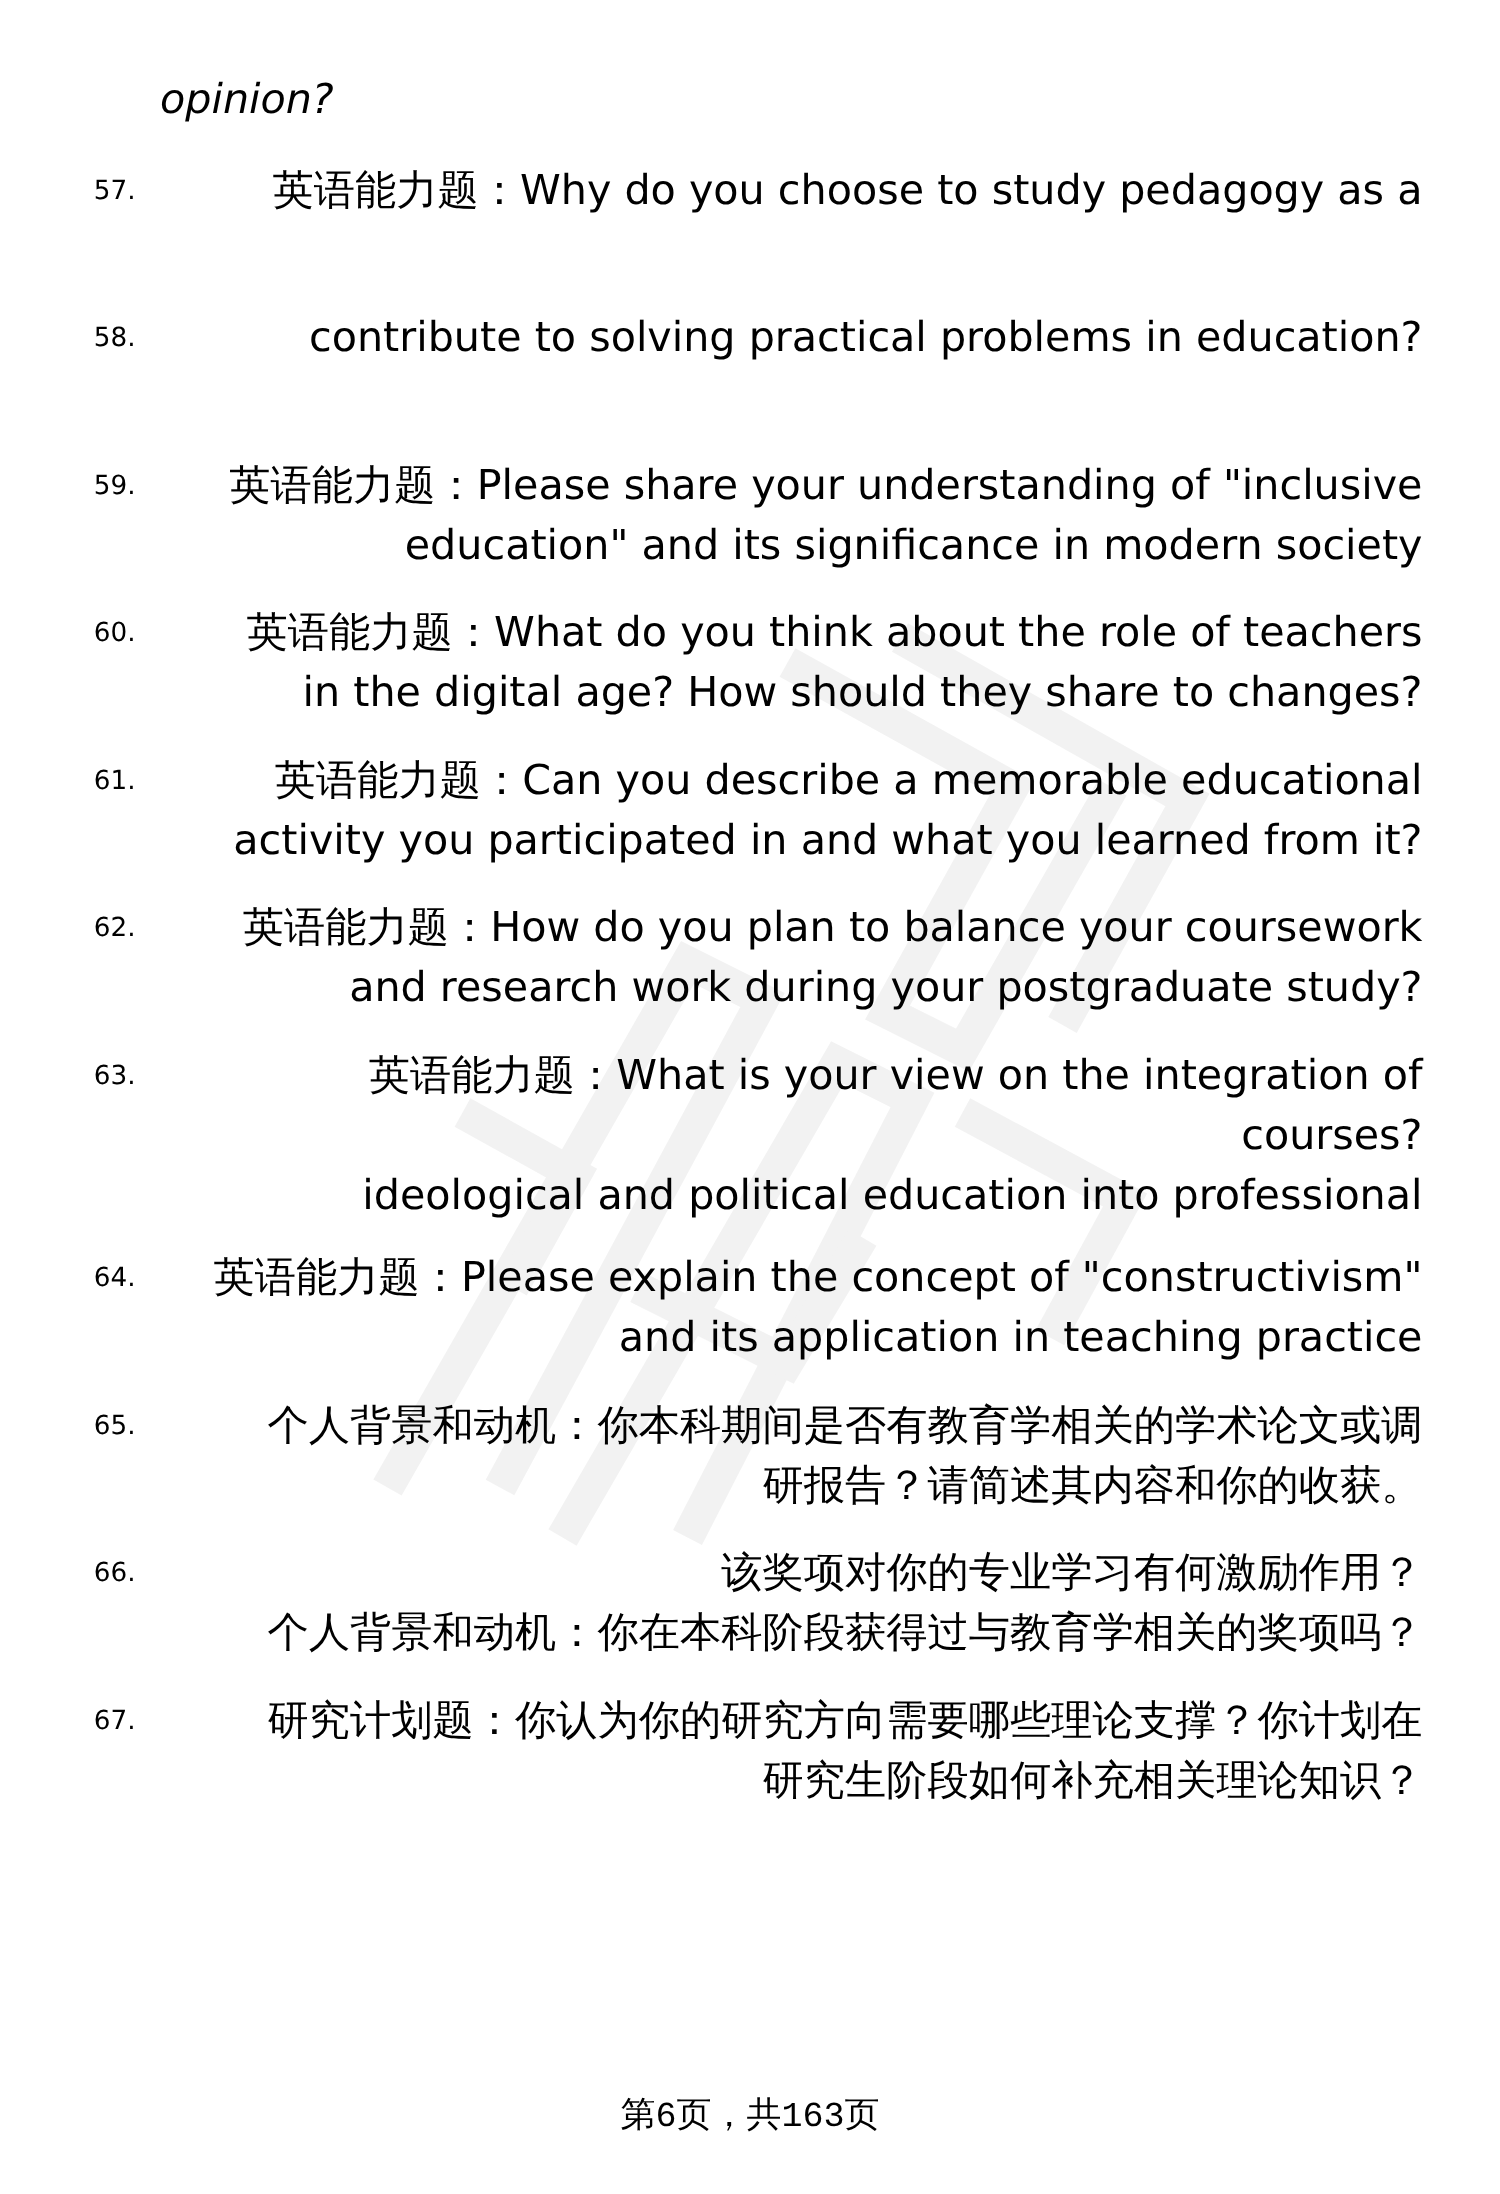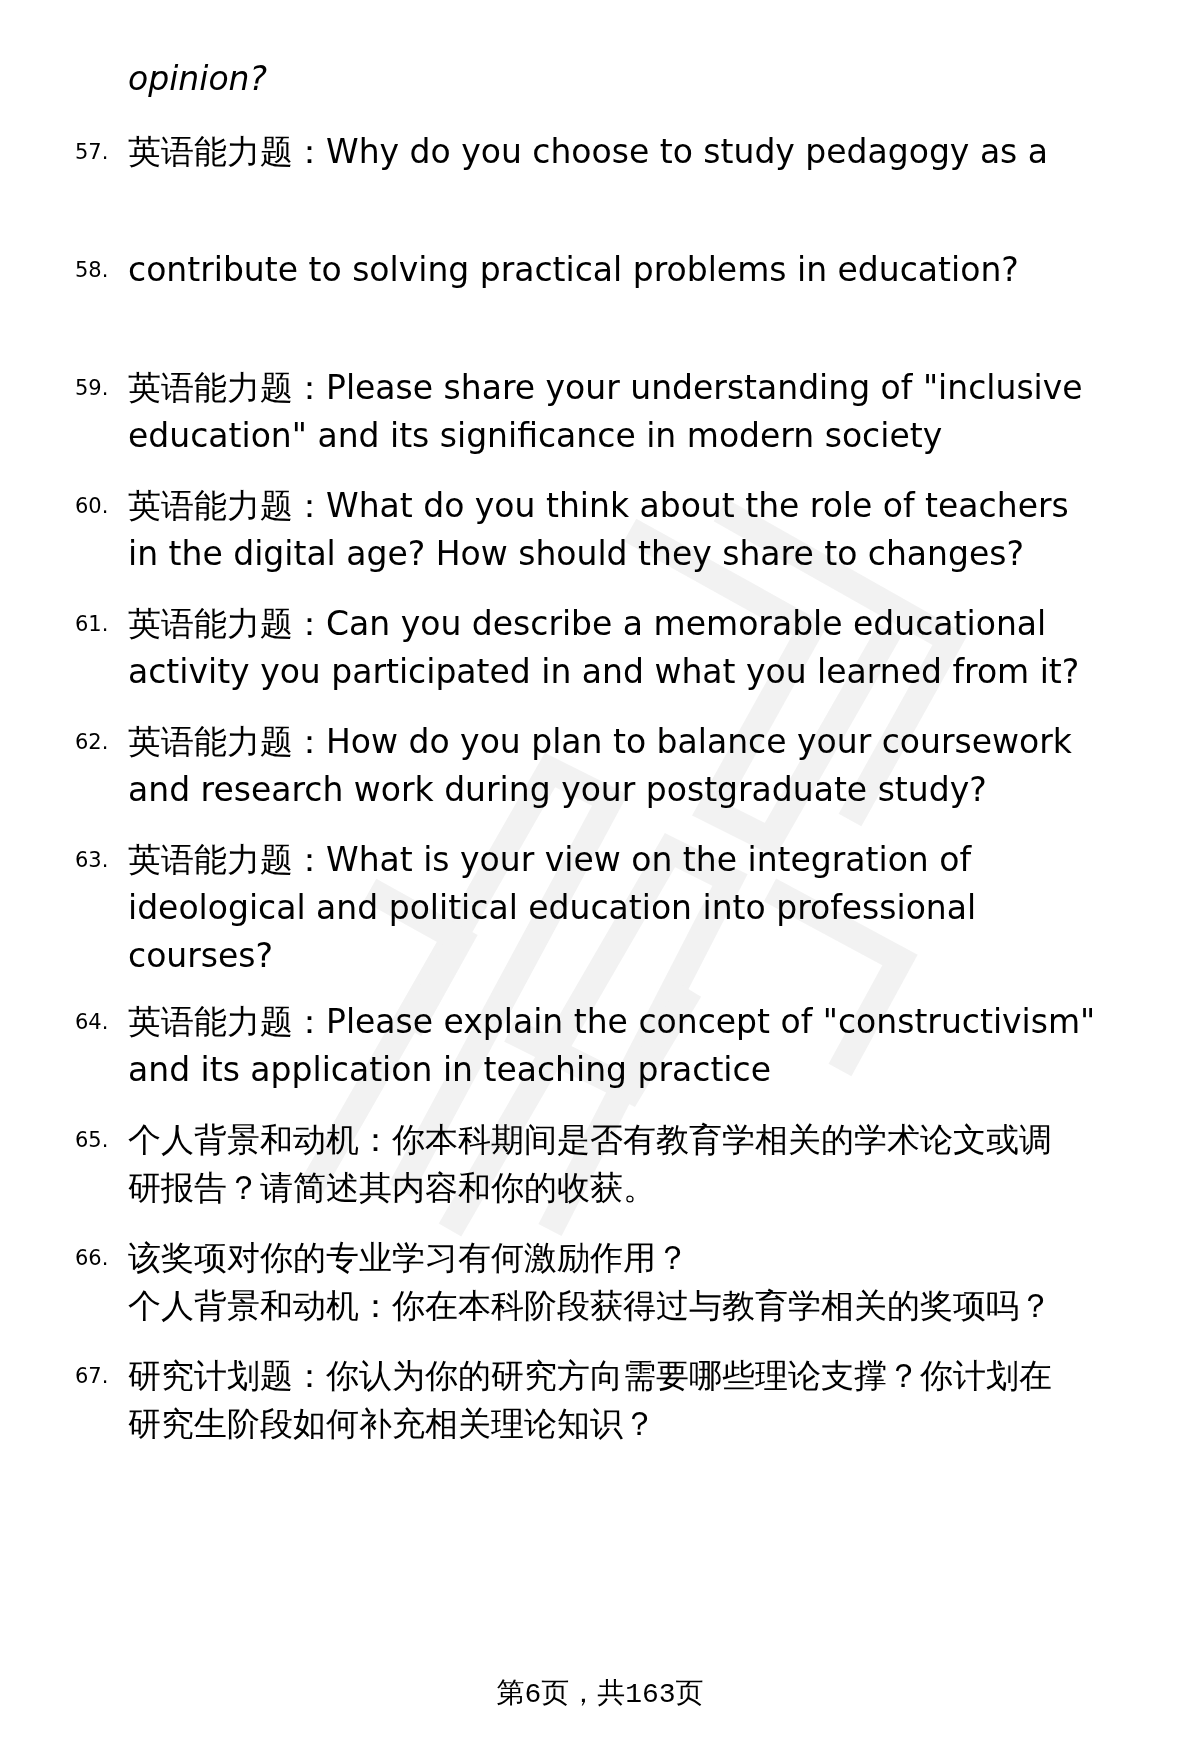--- a/index.html
+++ b/index.html
@@ -57,20 +57,21 @@
       position: absolute;
       left: 128px;
       top: 0;
       width: 1010px;
       font-size: 33px;
       line-height: 48px;
     }
     .qline {
       display: block;
       white-space: nowrap;
+      text-align: right;
     }
     .footer {
       position: absolute;
       left: 0;
       width: 1200px;
       top: 1675px;
       text-align: center;
       font-size: 28px;
       line-height: 40px;
       font-family: Liberation Mono, monospace;
@@ -138,22 +139,22 @@
     <div class="qtext">
       <span class="qline">英语能力题：How do you plan to balance your coursework</span>
       <span class="qline">and research work during your postgraduate study?</span>
     </div>
   </div>
 
   <div class="qitem" style="top:836px;">
     <span class="qnum">63.</span>
     <div class="qtext">
       <span class="qline">英语能力题：What is your view on the integration of</span>
+      <span class="qline">courses?</span>
       <span class="qline">ideological and political education into professional</span>
-      <span class="qline">courses?</span>
     </div>
   </div>
 
   <div class="qitem" style="top:998px;">
     <span class="qnum">64.</span>
     <div class="qtext">
       <span class="qline">英语能力题：Please explain the concept of "constructivism"</span>
       <span class="qline">and its application in teaching practice</span>
     </div>
   </div>

